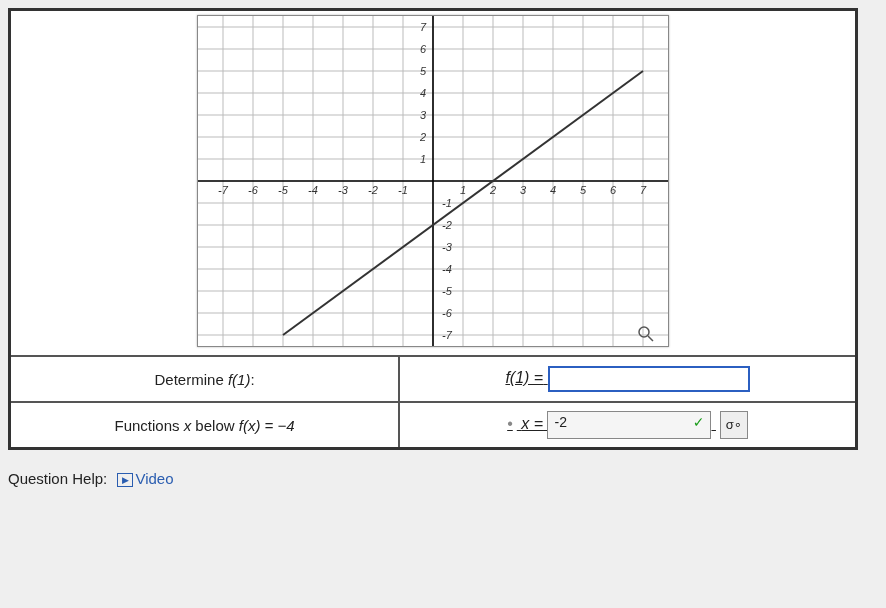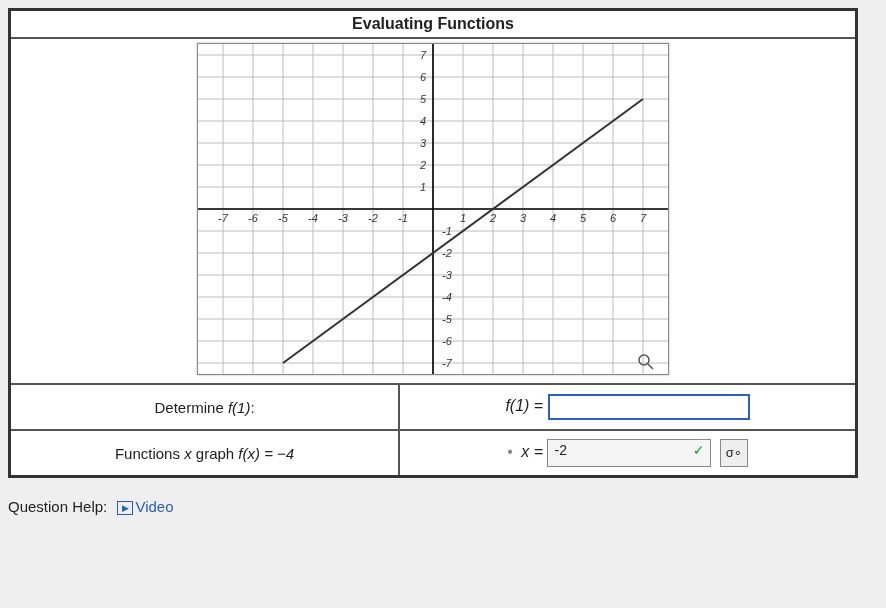--- a/index.html
+++ b/index.html
@@ -46,20 +46,21 @@
     height: 36px;
   }
   .q-left {
     text-align: center;
     width: 46%;
     font-size: 15px;
   }
   .q-right {
     text-align: center;
     vertical-align: middle;
+    text-decoration: underline;
   }
   .answer-input {
     display: inline-block;
     border: 2px solid #2b5fc1;
     background: #fff;
     width: 190px;
     height: 22px;
     vertical-align: middle;
     padding: 0 4px;
     font-size: 14px;
@@ -117,25 +118,20 @@
     vertical-align: middle;
     margin-right: 2px;
   }
   .var { font-style: italic; }
 </style>
 </head>
 <body>
 
 <table class="outer">
   <tbody>
-      <tr>
-    <td colspan="2" class="title-cell">
-      <span>Evaluating Functions</span>
-    </td>
-  </tr>
   <tr>
     <td colspan="2" class="graph-cell">
       <svg class="graph" viewBox="0 0 470 330">
 
         <g stroke="#bbb" stroke-width="1">
 
           <line x1="25" y1="0" x2="25" y2="330"></line>
               <line x1="55" y1="0" x2="55" y2="330"></line>
           <line x1="85" y1="0" x2="85" y2="330"></line>
               <line x1="115" y1="0" x2="115" y2="330"></line>
@@ -215,21 +211,21 @@
     <td class="q-left">
       <span>Determine </span><span class="var">f(1)</span><span>:</span>
     </td>
     <td class="q-right">
       <span class="var">f(1) =</span>
       <input class="answer-input" value="" style="">
     </td>
   </tr>
   <tr class="question-row">
     <td class="q-left">
-      <span>Functions </span><span class="var">x</span><span> graph </span><span class="var">f(x) = −4</span>
+      <span>Functions </span><span class="var">x</span><span> below </span><span class="var">f(x) = −4</span>
     </td>
     <td class="q-right">
       <span style="color:#888;margin-right:4px;">•</span>
       <span class="var">x =</span>
       <span class="answer-box-correct">
         <span>-2</span>
         <span class="check">✓</span>
       </span>
       <span class="calc-btn">σ∘</span>
     </td>

